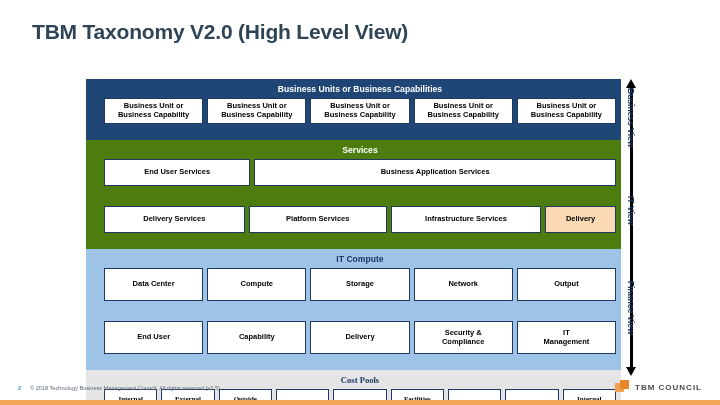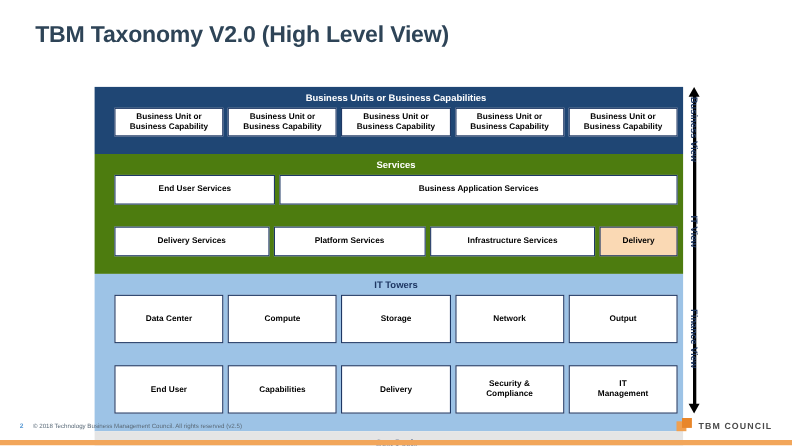--- a/index.html
+++ b/index.html
@@ -91,21 +91,21 @@
   .cell.emerging {
     background: #fad9b4;
   }
 
   
   #band-it-towers {
     background: #9dc3e6;
     padding-top: 2px;
   }
   #band-it-towers .band-title { color: #1f3864; }
-  #band-it-towers .cell { height: 44px; }
+  #band-it-towers .cell { height: 33px; }
 
   
   #band-cost-pools {
     background: #e5e5e5;
     padding-top: 2px;
     font-family: Liberation Serif, serif;
   }
   #band-cost-pools .band-title { color: #1f3864; }
   #band-cost-pools .cell { height: 29px; font-size: 7px; }
 
@@ -245,31 +245,31 @@
     </div>
     <div class="band-row">
       <div class="cell" style="flex:28">Delivery Services</div>
       <div class="cell" style="flex:27.5">Platform Services</div>
       <div class="cell" style="flex:30">Infrastructure Services</div>
       <div class="cell emerging" style="flex:13.5">Delivery</div>
     </div>
   </div>
 
   <div class="band" id="band-it-towers">
-    <div class="band-title">IT Towers</div>
+    <div class="band-title">IT Compute</div>
     <div class="band-row">
       <div class="cell" style="flex:1">Data Center</div>
       <div class="cell" style="flex:1">Compute</div>
       <div class="cell" style="flex:1">Storage</div>
       <div class="cell" style="flex:1">Network</div>
       <div class="cell" style="flex:1">Output</div>
     </div>
     <div class="band-row">
       <div class="cell" style="flex:1">End User</div>
-      <div class="cell" style="flex:1">Capabilities</div>
+      <div class="cell" style="flex:1">Capability</div>
       <div class="cell" style="flex:1">Delivery</div>
       <div class="cell two-line" style="flex:1">Security &amp;
 Compliance</div>
       <div class="cell two-line" style="flex:1">IT
 Management</div>
     </div>
   </div>
 
   <div class="band" id="band-cost-pools">
     <div class="band-title">Cost Pools</div>

